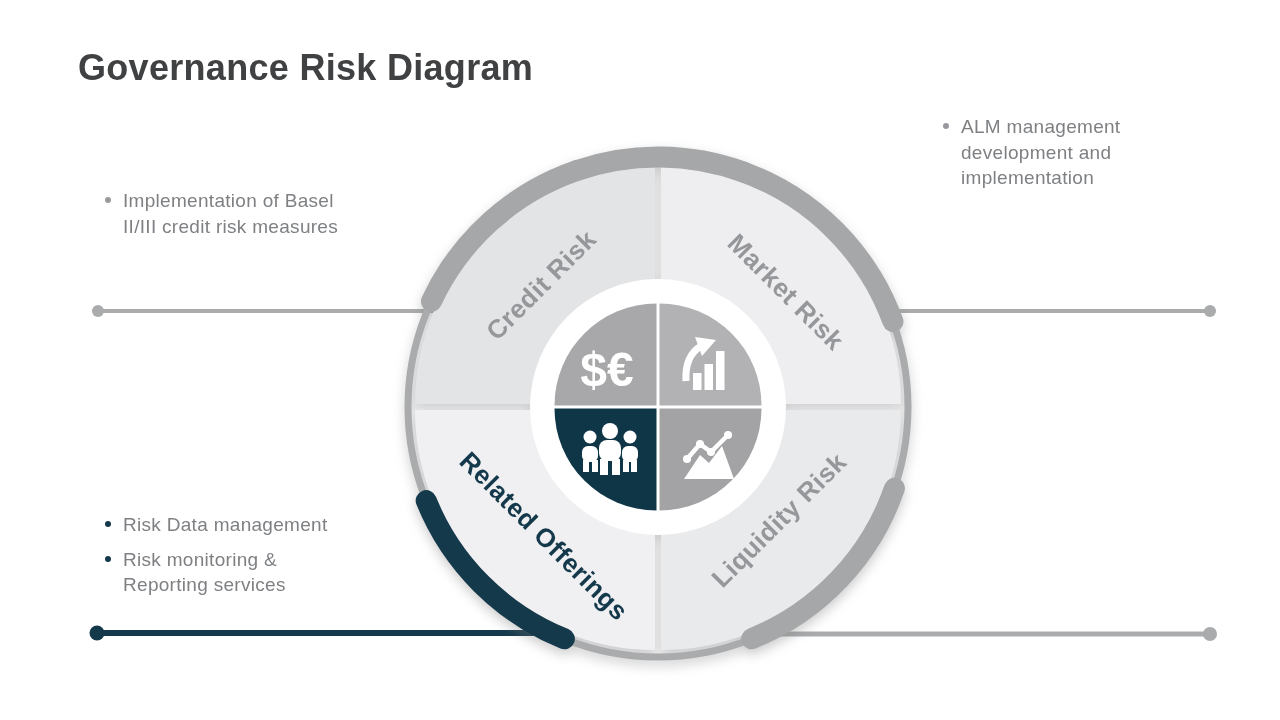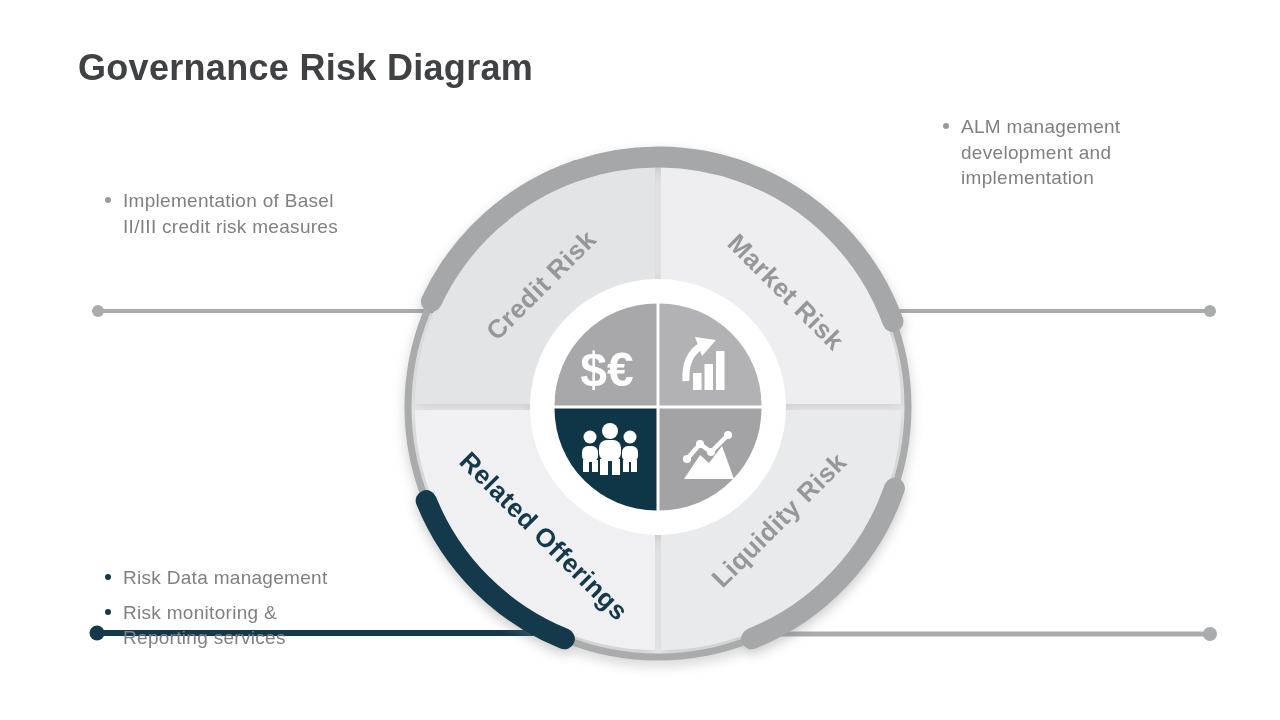--- a/index.html
+++ b/index.html
@@ -107,21 +107,21 @@
 </div>
 
 <div class="callout" style="left:941px;top:114px;width:275px;">
   <ul>
     <li>ALM management
 development and
 implementation</li>
   </ul>
 </div>
 
-<div class="callout teal-bullets" style="left:103px;top:565px;width:275px;">
+<div class="callout teal-bullets" style="left:103px;top:512px;width:275px;">
   <ul>
     <li>Risk Data management</li>
     <li>Risk monitoring &amp;
 Reporting services</li>
   </ul>
 </div>
 
 <div class="callout" style="left:941px;top:489px;width:290px;">
   <ul>
   </ul>

